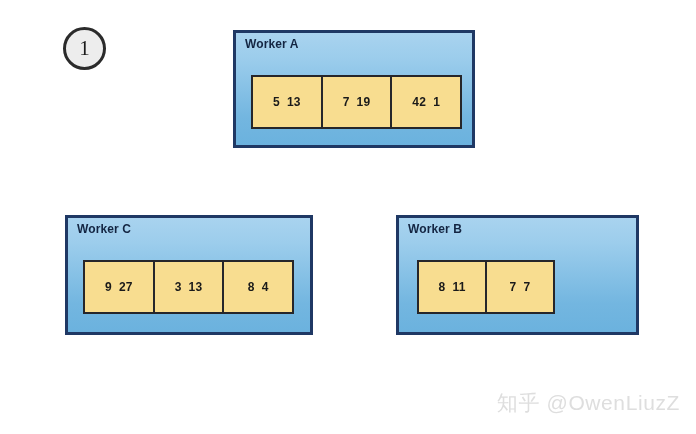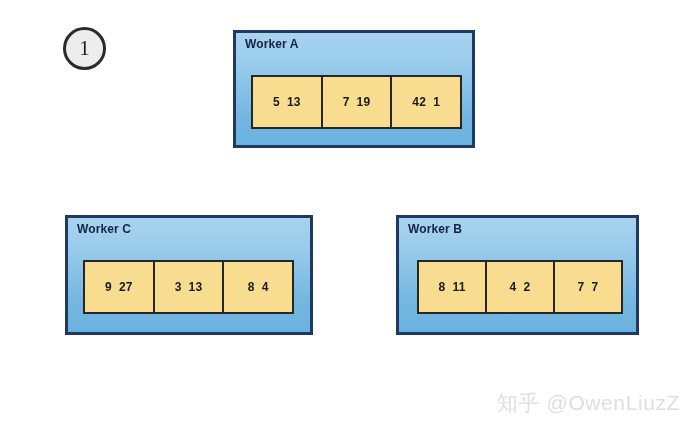--- a/index.html
+++ b/index.html
@@ -170,20 +170,19 @@
       <div class="cell">9  27</div>
       <div class="cell">3  13</div>
       <div class="cell">8  4</div>
     </div>
   </div>
 
   <div class="worker-box" id="box-b">
     <div class="worker-title">Worker B</div>
     <div class="cell-row">
       <div class="cell">8  11</div>
-      <div class="cell">4  2</div>
       <div class="cell">7  7</div>
     </div>
   </div>
 
   <div class="watermark">知乎 @OwenLiuzZ</div>
 
 </div>
 
 </body></html>

